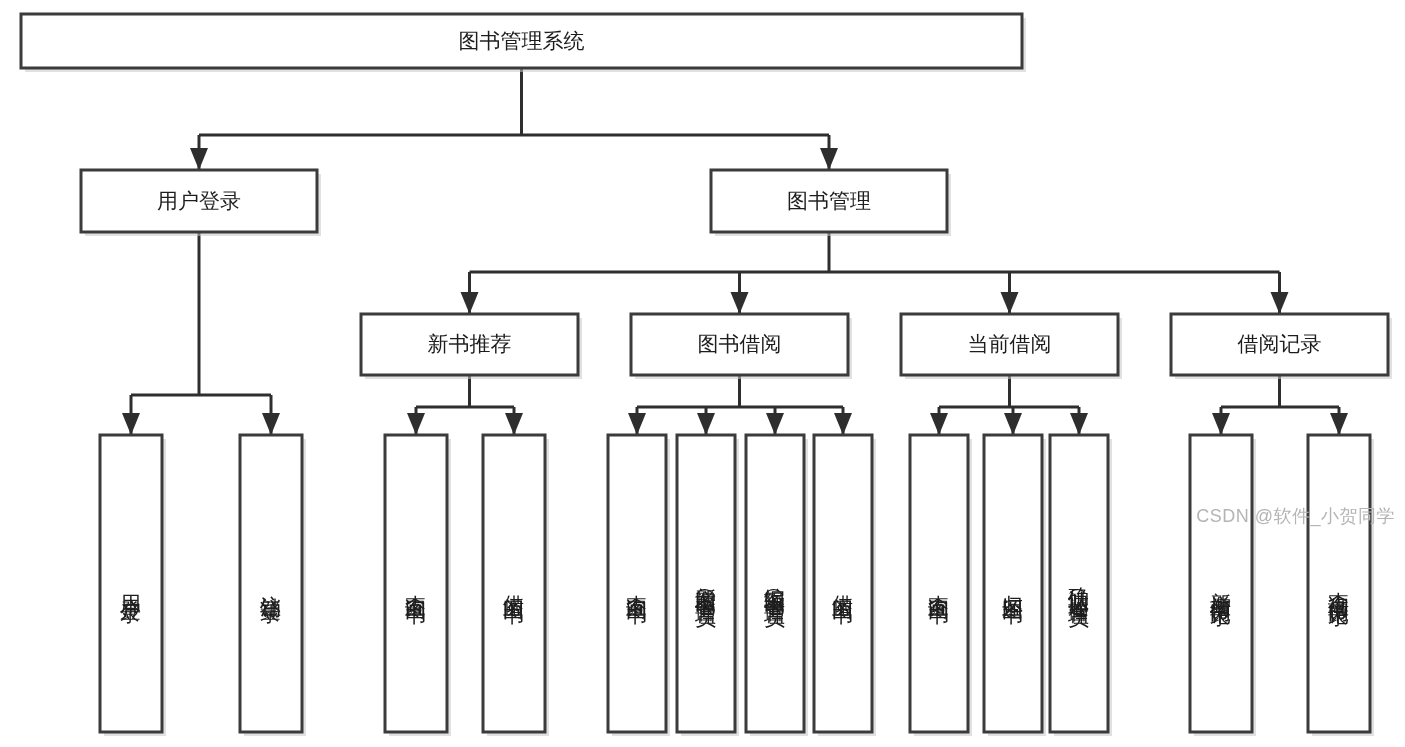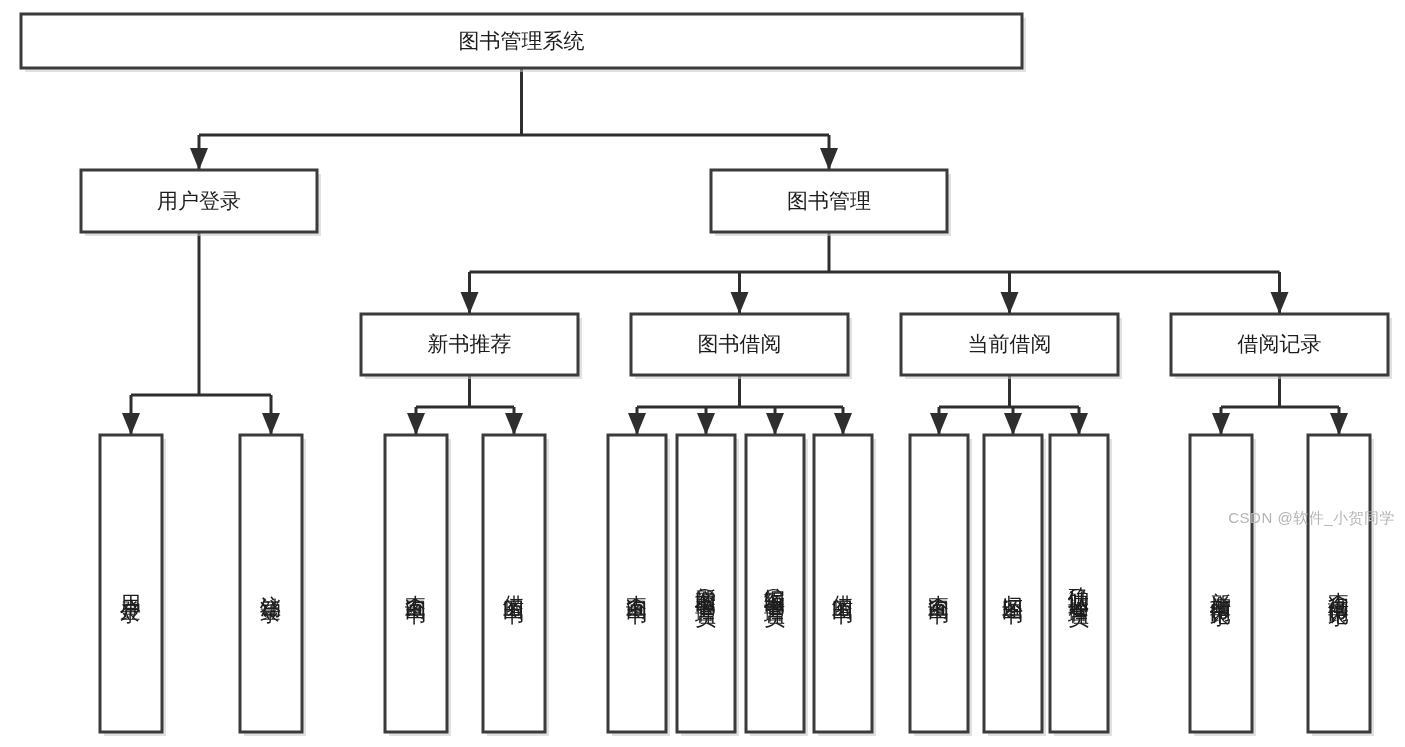--- a/index.html
+++ b/index.html
@@ -64,21 +64,21 @@
     letter-spacing: 3px;
     line-height: 1;
     white-space: nowrap;
     pointer-events: none;
   }
   #watermark {
     position: absolute;
     right: 10px;
     bottom: 6px;
     font-family: "Liberation Sans", "DejaVu Sans", sans-serif;
-    font-size: 15px;
+    font-size: 18px;
     color: #b4b4b4;
     white-space: nowrap;
     letter-spacing: 0.5px;
   }
 </style>
 </head>
 <body>
 
 <div id="diagram-root">
 

